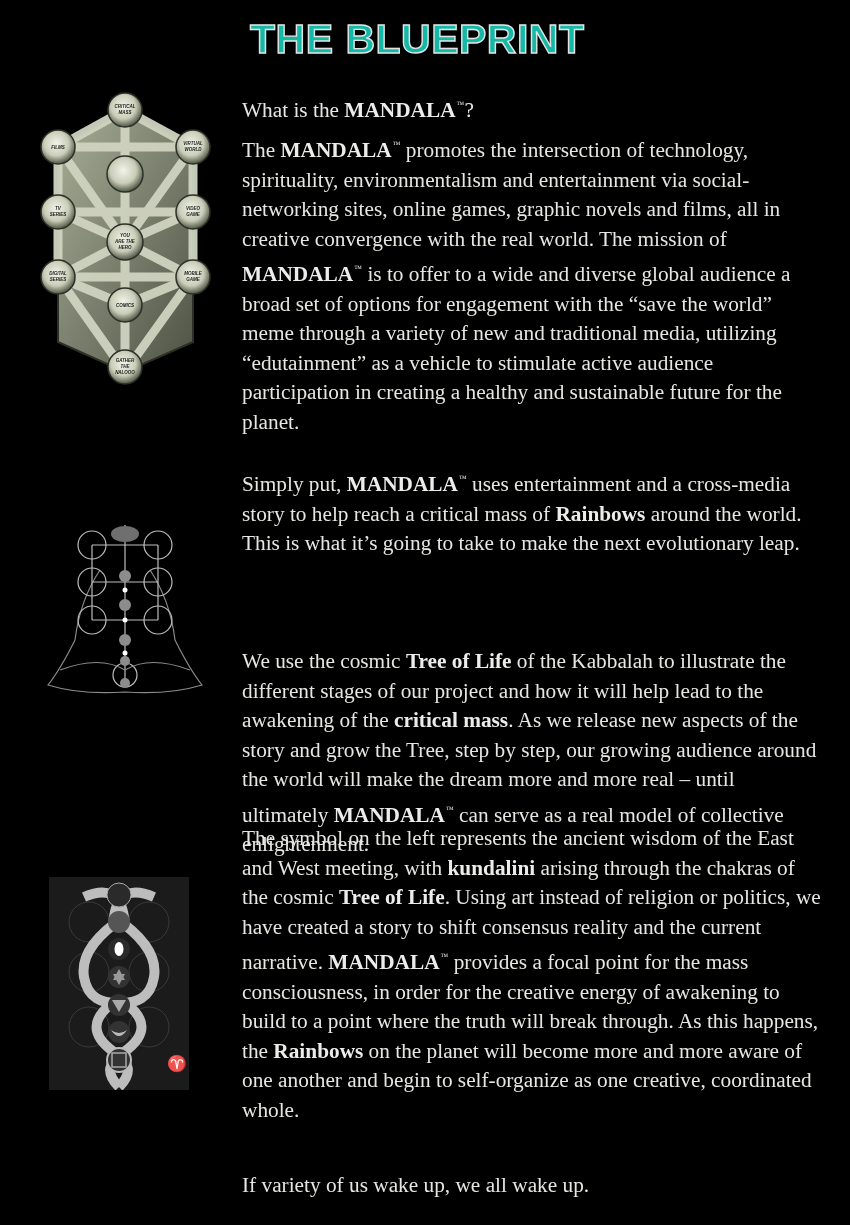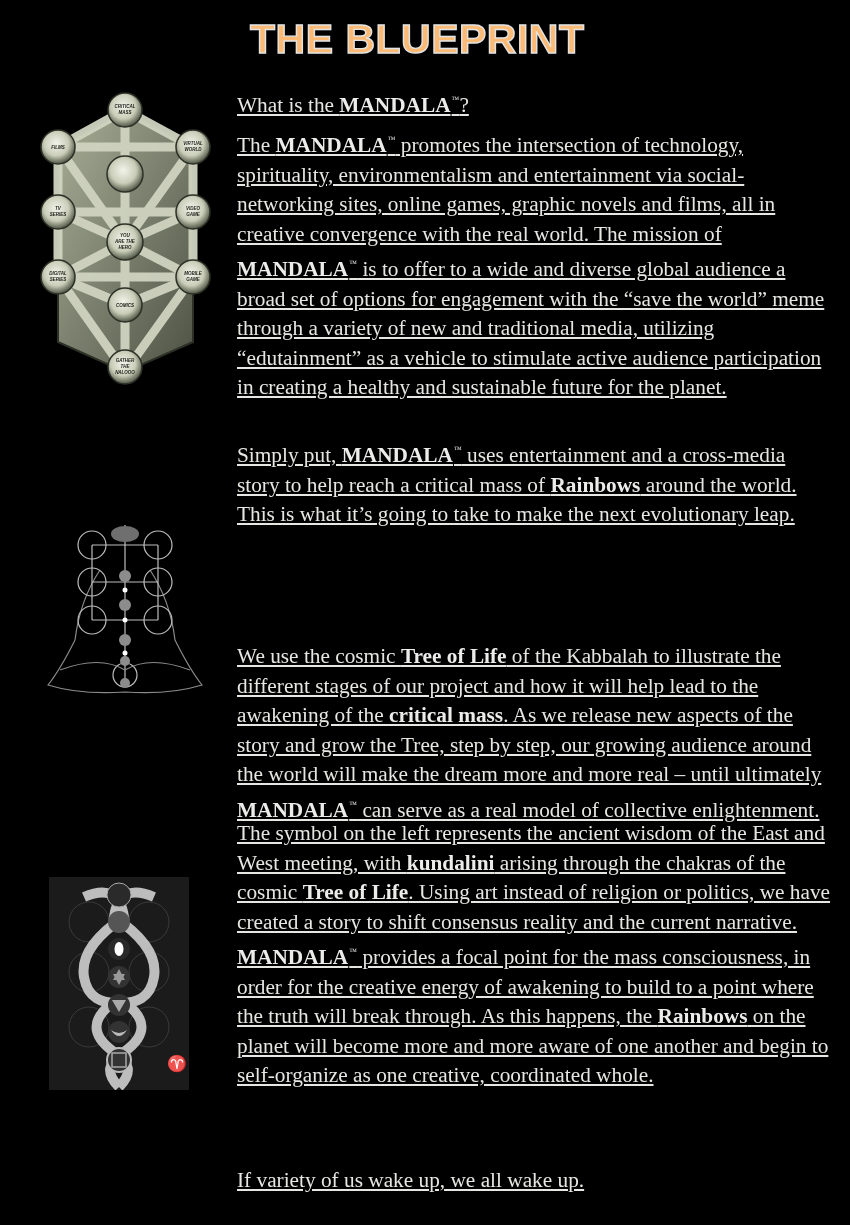--- a/index.html
+++ b/index.html
@@ -1,28 +1,28 @@
 <!DOCTYPE html>
 <html><head>
 <meta charset="utf-8">
 <style>
   html, body { margin: 0; padding: 0; background: #000; }
   body { width: 850px; height: 1225px; position: relative; overflow: hidden;
          font-family: "Liberation Serif", "DejaVu Serif", serif; color: #e6e6e2; }
   .title { position: absolute; left: 250px; top: 14px; width: 360px;
            font-family: "Liberation Sans", "DejaVu Sans", sans-serif; font-weight: 900;
-           font-size: 41px; letter-spacing: 0.5px; color: #fdba74; line-height: 50px;
+           font-size: 41px; letter-spacing: 0.5px; color: #14b8a6; line-height: 50px;
            -webkit-text-stroke: 1.4px #e2e4e3; }
   .text-col { position: absolute; left: 234px; width: 600px; font-size: 21.3px; line-height: 29.5px; }
-  .text-col p { margin: 3px; text-decoration: underline; }
+  .text-col p { margin: 8px; }
   b { font-weight: bold; color: #ececea; }
   sup.tm { font-size: 8px; vertical-align: 10px; margin-left: 1px; }
   .q { top: 82px; }
   .p1 { top: 122px; }
-  .p2 { top: 432px; }
+  .p2 { top: 456px; }
   .p3 { top: 639px; }
   .p4 { top: 816px; }
   .p5 { top: 1163px; }
   .fig { position: absolute; }
   .fig1 { left: 38px; top: 92px; width: 175px; height: 295px; }
   .fig2 { left: 40px; top: 520px; width: 170px; height: 180px; }
   .fig3 { left: 49px; top: 877px; width: 140px; height: 213px; background: #1a1a1a; }
 </style>
 </head>
 <body>

